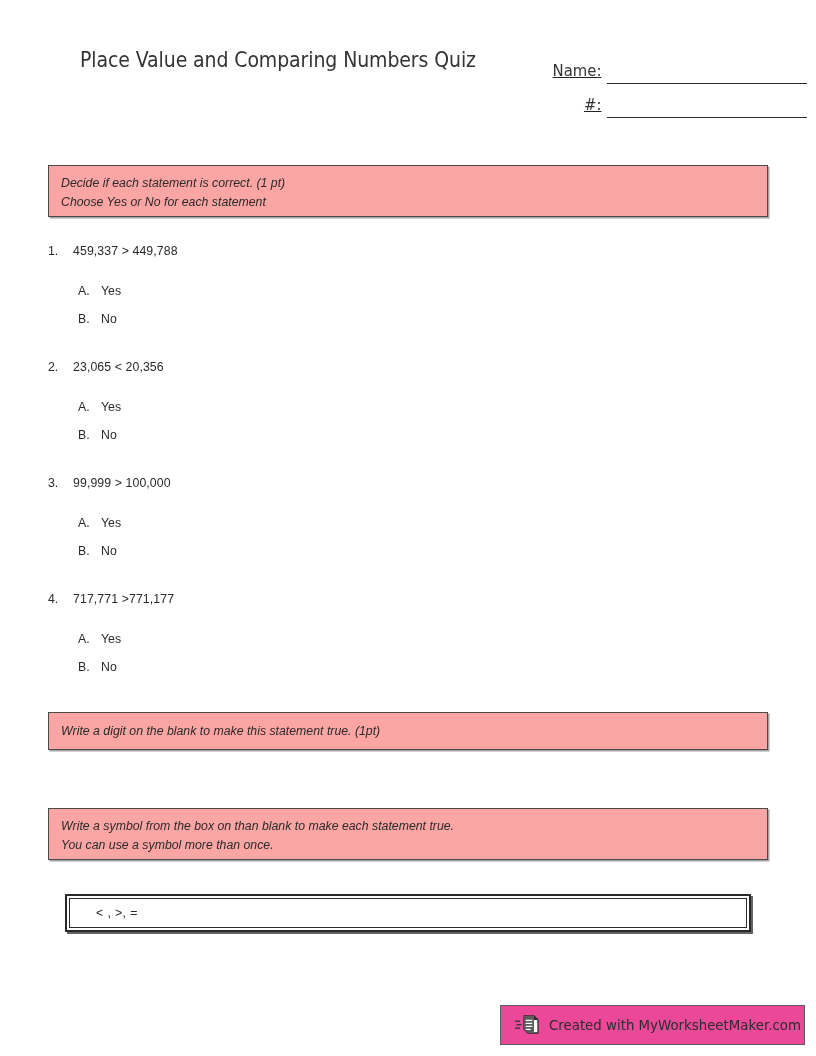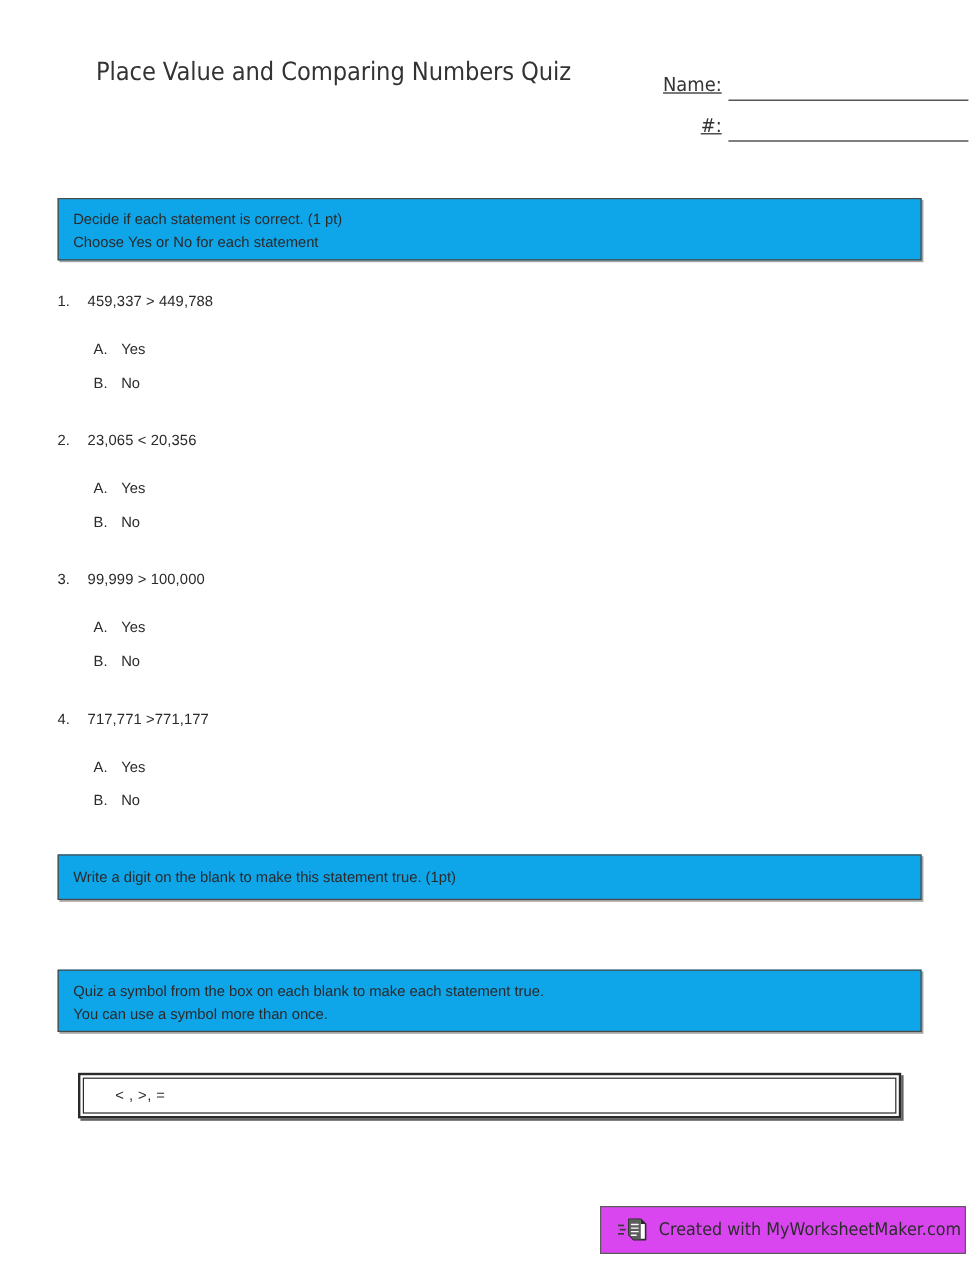--- a/index.html
+++ b/index.html
@@ -75,22 +75,23 @@
     flex: 1;
     border-bottom: 1.4px solid #2b2b2b;
     height: 22px;
   }
 
   
   .instr-box {
     position: absolute;
     box-sizing: border-box;
     border: 1.2px solid #4a4a4a;
-    background: #0ea5e9;
+    background: #fca5a5;
     box-shadow: 1.5px 1.5px 0 0 rgba(90,90,90,0.55);
+    font-style: italic;
   }
   .instr-text {
     font-size: 12.3px;
     line-height: 18.5px;
     color: #2a2a2a;
     font-family: "Liberation Sans", sans-serif;
     white-space: pre-line;
   }
   #instr-box-1 { left: 48px; top: 165px; width: 720px; height: 52px; }
   #instr-box-1 .instr-text { padding: 8px 0 0 12px; }
@@ -178,21 +179,21 @@
 
   
   .footer-badge {
     position: absolute;
     left: 500px;
     top: 1005px;
     width: 305px;
     height: 40px;
     box-sizing: border-box;
     border: 1.1px solid #5b5b5b;
-    background: #d946ef;
+    background: #ec4899;
     display: flex;
     align-items: center;
     padding-left: 14px;
   }
   .footer-logo {
     width: 26px;
     height: 24px;
     flex: 0 0 26px;
     margin-right: 8px;
     position: relative;
@@ -301,21 +302,21 @@
       </div>
     </div>
 
   </div>
 
   <div class="instr-box" id="instr-box-2">
     <div class="instr-text">Write a digit on the blank to make this statement true. (1pt)</div>
   </div>
 
   <div class="instr-box" id="instr-box-3">
-    <div class="instr-text">Quiz a symbol from the box on each blank to make each statement true.
+    <div class="instr-text">Write a symbol from the box on than blank to make each statement true.
 You can use a symbol more than once.</div>
   </div>
 
   <div class="symbol-bank">
     <div class="symbol-bank-inner">
       <span class="symbol-bank-text">&lt; , &gt;, =</span>
     </div>
   </div>
 
   <div class="footer-badge">

